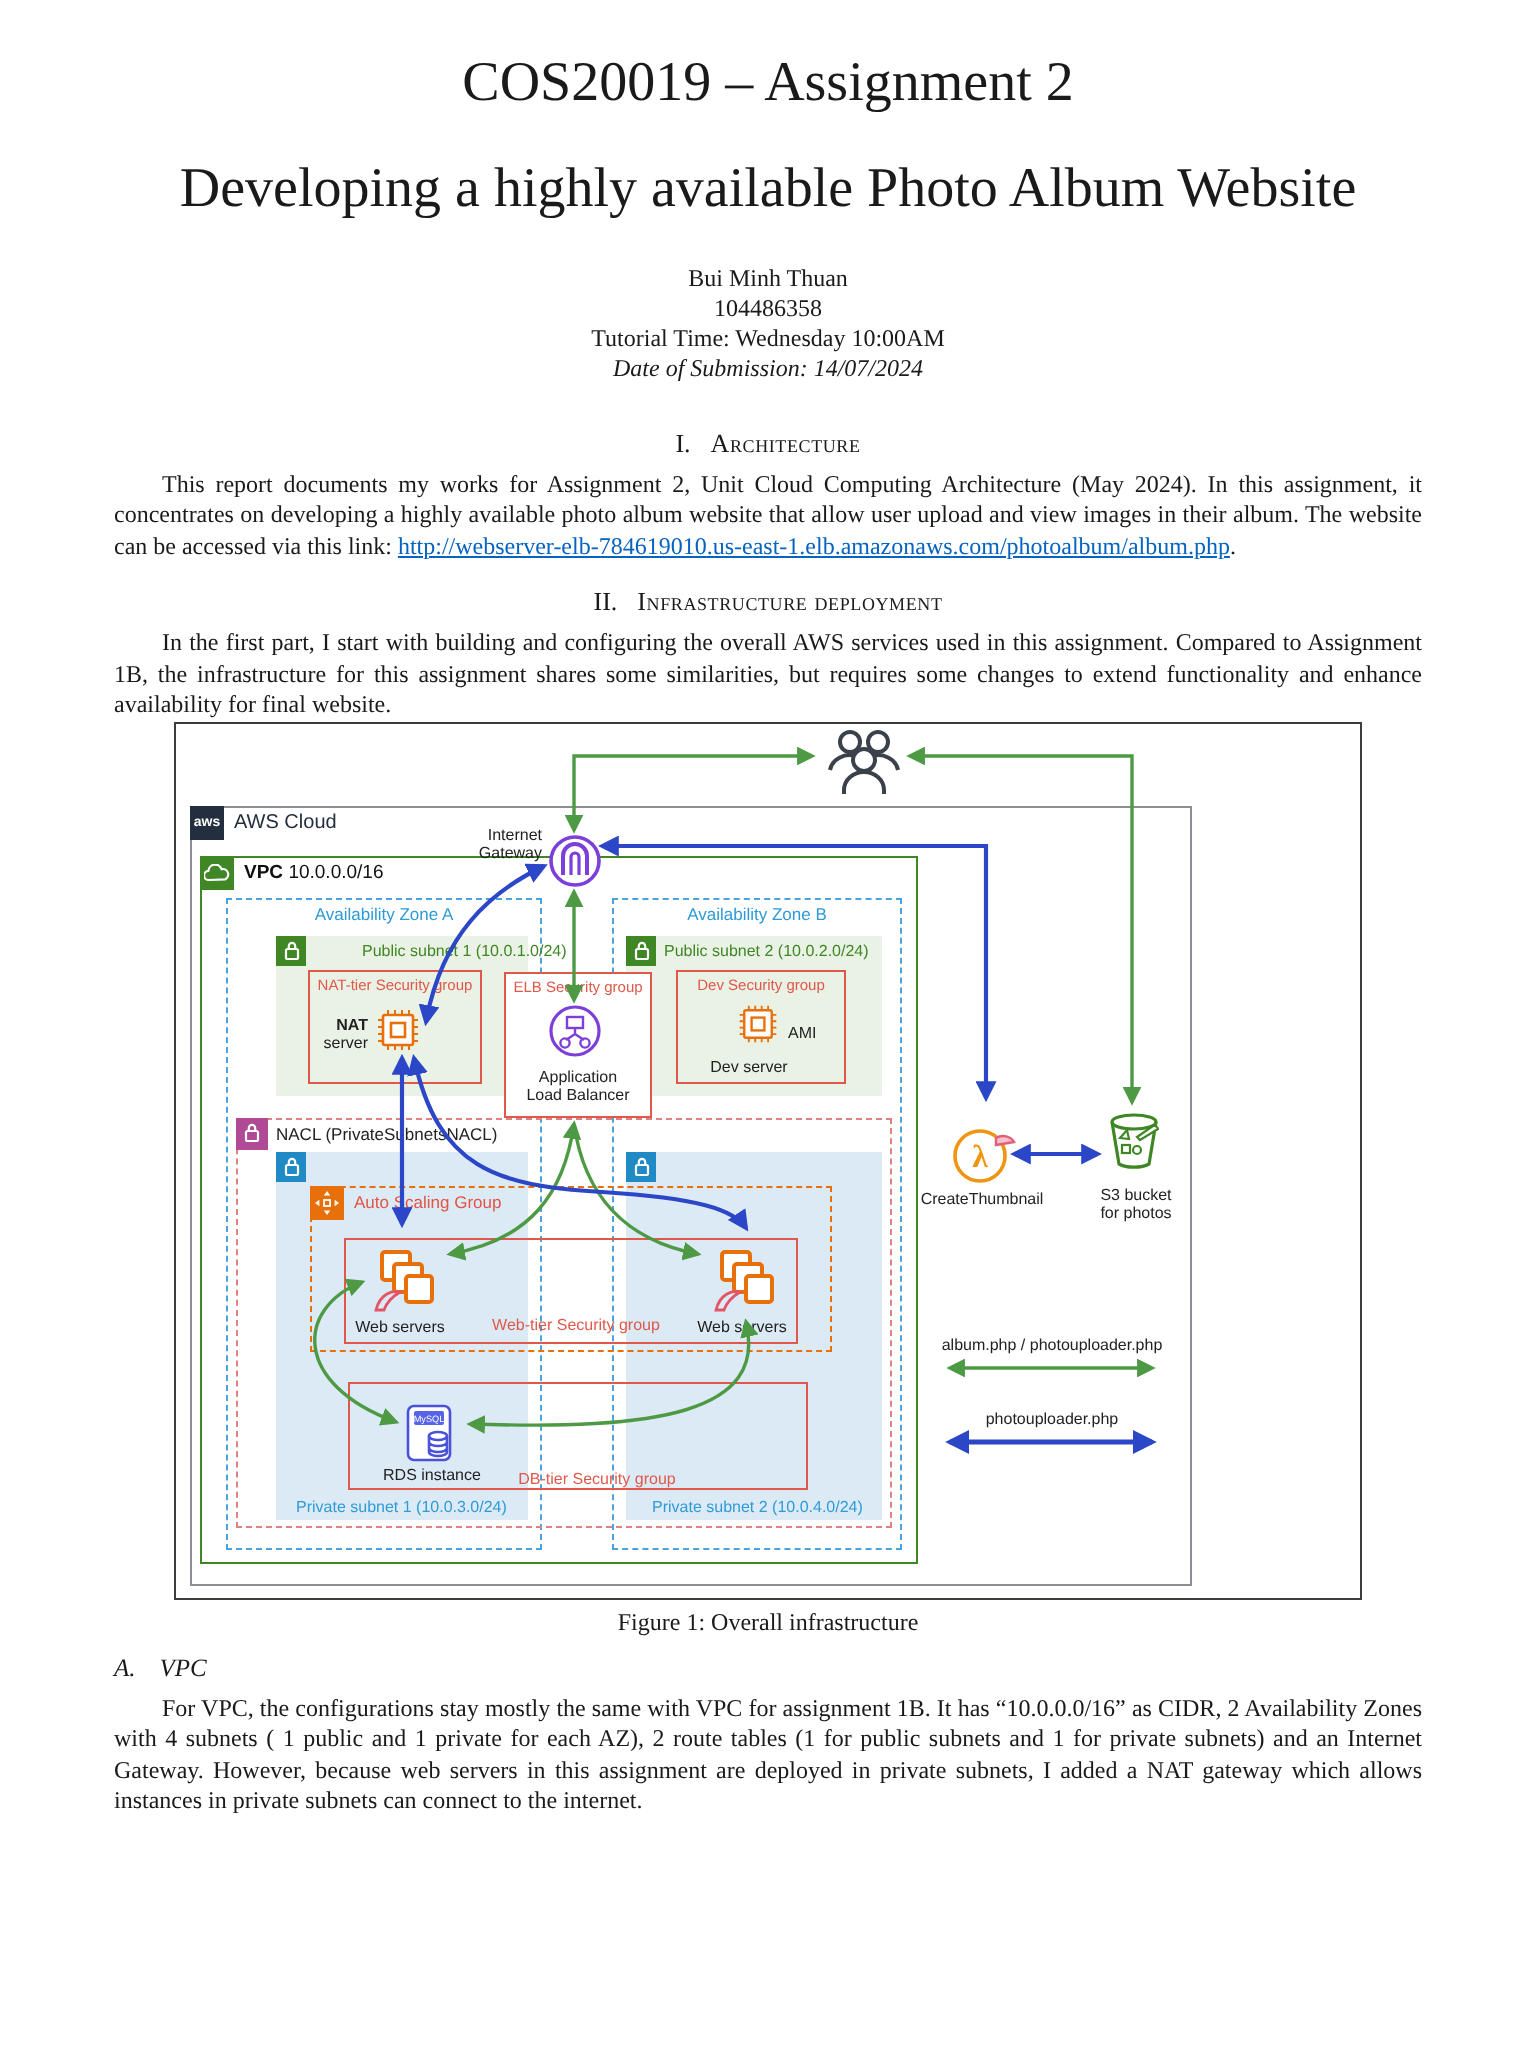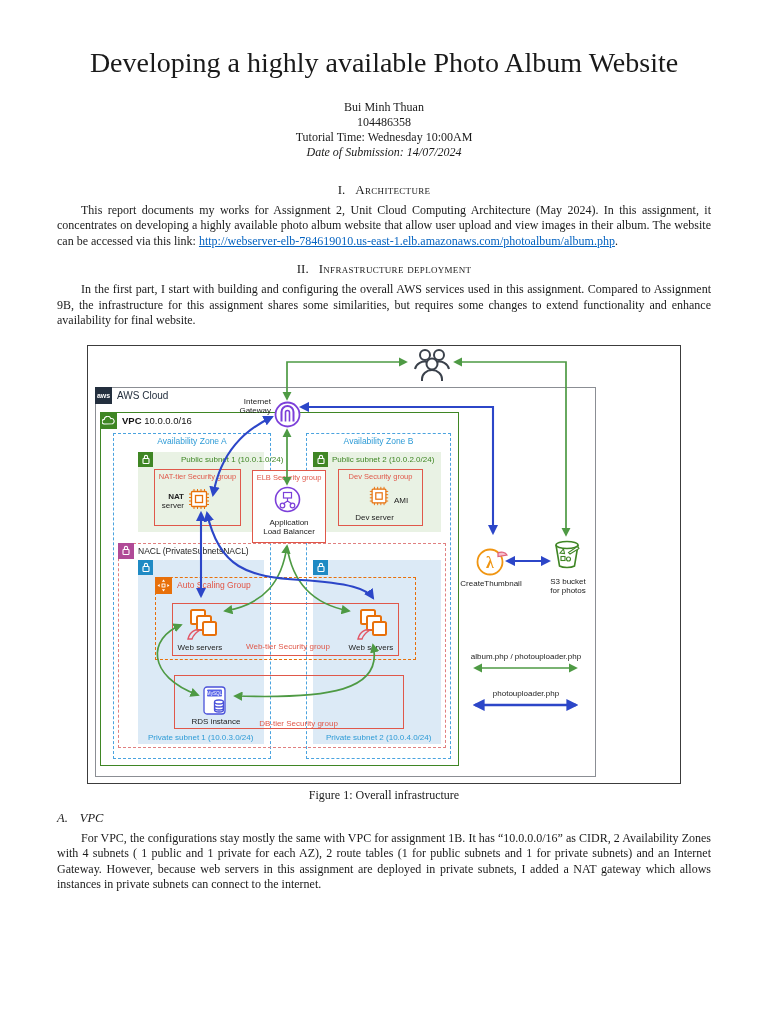--- a/index.html
+++ b/index.html
@@ -7,54 +7,55 @@
   .doc{padding:26px 57px 0 57px;}
   .title{font-size:28px;text-align:center;line-height:1.15;}
   .subtitle{font-size:28px;text-align:center;line-height:1.2;margin-top:20px;}
   .meta{margin-top:20px;text-align:center;font-size:12px;line-height:15px;}
   .meta .it{font-style:italic;}
   .sec-head{margin-top:22px;text-align:center;font-size:13px;}
   .sec-head .num{margin-right:10px;}
   .sec-head .sc{font-variant:small-caps;letter-spacing:.3px;}
   p.body-par{font-size:12px;line-height:15.5px;text-align:justify;margin:5px 0 0 0;text-indent:24px;}
   a.link{color:#0563C1;text-decoration:underline;}
-  .figure{position:relative;width:592px;height:437px;margin:16px auto 0 auto;border:1px solid #3c3c3c;background:#fff;font-family:"Liberation Sans",sans-serif;}
+  .figure{position:relative;width:592px;height:437px;margin:0 auto 0 auto;border:1px solid #3c3c3c;background:#fff;font-family:"Liberation Sans",sans-serif;}
   .abs{position:absolute;box-sizing:border-box;}
   .lbl{position:absolute;font-size:8px;line-height:9.5px;white-space:nowrap;}
   .ctr{text-align:center;}
   .caption{text-align:center;font-size:12px;margin-top:4px;}
   .sub-head{font-size:12.5px;font-style:italic;margin-top:8px;}
   .sub-head .num{margin-right:12px;}
   svg{display:block;}
   .overlay{position:absolute;left:0;top:0;pointer-events:none;z-index:40;}
   .iconbox{position:absolute;z-index:30;}
   .sq-icon{position:absolute;z-index:31;display:flex;align-items:center;justify-content:center;}
 </style>
 </head>
 <body>
 
 <div class="doc">
+  <div class="title">COS20019 – Assignment 2</div>
   <div class="subtitle">Developing a highly available Photo Album Website</div>
 
   <div class="meta">
     <div>Bui Minh Thuan</div>
     <div>104486358</div>
     <div>Tutorial Time: Wednesday 10:00AM</div>
     <div class="it">Date of Submission: 14/07/2024</div>
   </div>
 
   <div class="sec-head">
     <span class="num">I.</span><span class="sc">Architecture</span>
   </div>
   <p class="body-par"><span>This report documents my works for Assignment 2, Unit Cloud Computing Architecture (May 2024). In this assignment, it concentrates on developing a highly available photo album website that allow user upload and view images in their album. The website can be accessed via this link: </span><a class="link" href="#">http://webserver-elb-784619010.us-east-1.elb.amazonaws.com/photoalbum/album.php</a><span>.</span></p>
 
   <div class="sec-head" style="margin-top:12px;">
     <span class="num">II.</span><span class="sc">Infrastructure deployment</span>
   </div>
-  <p class="body-par">In the first part, I start with building and configuring the overall AWS services used in this assignment. Compared to Assignment 9B, the infrastructure for this assignment shares some similarities, but requires some changes to extend functionality and enhance availability for final website.</p>
+  <p class="body-par">In the first part, I start with building and configuring the overall AWS services used in this assignment. Compared to Assignment 1B, the infrastructure for this assignment shares some similarities, but requires some changes to extend functionality and enhance availability for final website.</p>
 
   <div class="figure">
 
     <div class="abs" style="left:7px;top:41px;width:501px;height:390px;border:1px solid #8B8E94;"></div>
     <div class="sq-icon" style="left:7px;top:41px;width:17px;height:17px;background:#232F3E;z-index:32;">
       <span style="color:#fff;font-size:7px;font-weight:bold;">aws</span>
     </div>
     <div class="lbl" style="left:29px;top:45px;font-size:10px;color:#232F3E;">AWS Cloud</div>
 
     <div class="abs" style="left:12px;top:66px;width:359px;height:354px;border:1.5px solid #3F8624;"></div>

